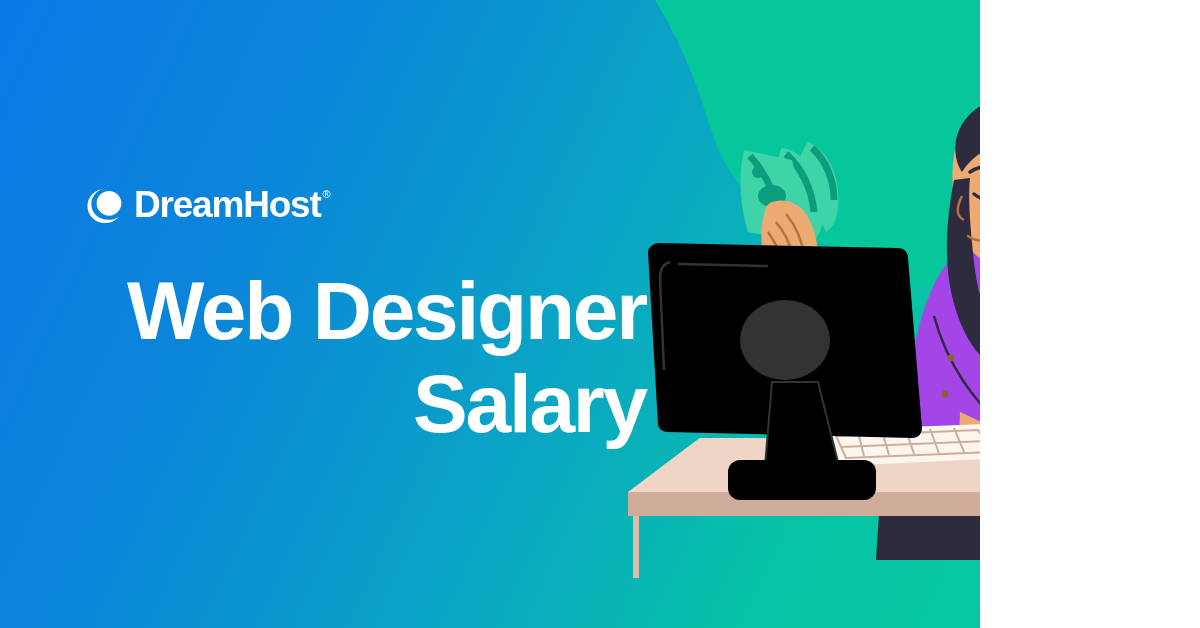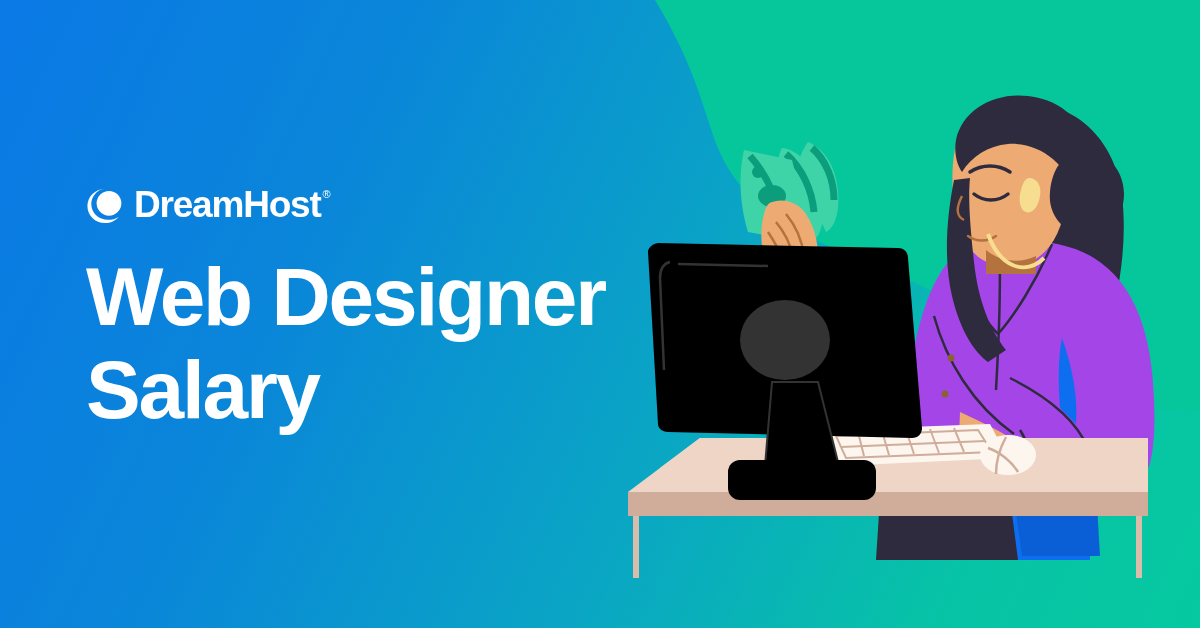--- a/index.html
+++ b/index.html
@@ -6,21 +6,21 @@
   html, body {
     margin: 0;
     padding: 0;
     background: #ffffff;
   }
   body {
     font-family: "Liberation Sans", sans-serif;
   }
   .banner {
     position: relative;
-    width: 1200px;
+    width: 980px;
     height: 628px;
     overflow: hidden;
     background: linear-gradient(115deg, #0b79e6 0%, #0a86d9 28%, #0aa6c4 58%, #07c3a6 82%, #06c9a0 100%);
   }
   .bg-blob {
     position: absolute;
     inset: 0;
     width: 1200px;
     height: 628px;
   }
@@ -58,28 +58,29 @@
   }
   .logo-reg {
     color: #ffffff;
     font-size: 11px;
     line-height: 11px;
     margin-top: 3px;
     margin-left: 2px;
     font-family: "Liberation Sans", sans-serif;
   }
   .headline {
-    margin-top: 20px;
+    margin-top: 34px;
     color: #ffffff;
     font-size: 82px;
     line-height: 93px;
     font-weight: bold;
     letter-spacing: -2.2px;
     font-family: "Liberation Sans", sans-serif;
     white-space: pre-line;
+    text-align: right;
   }
   .illustration {
     position: absolute;
     left: 0;
     top: 0;
     width: 1200px;
     height: 628px;
     z-index: 3;
   }
 </style>

